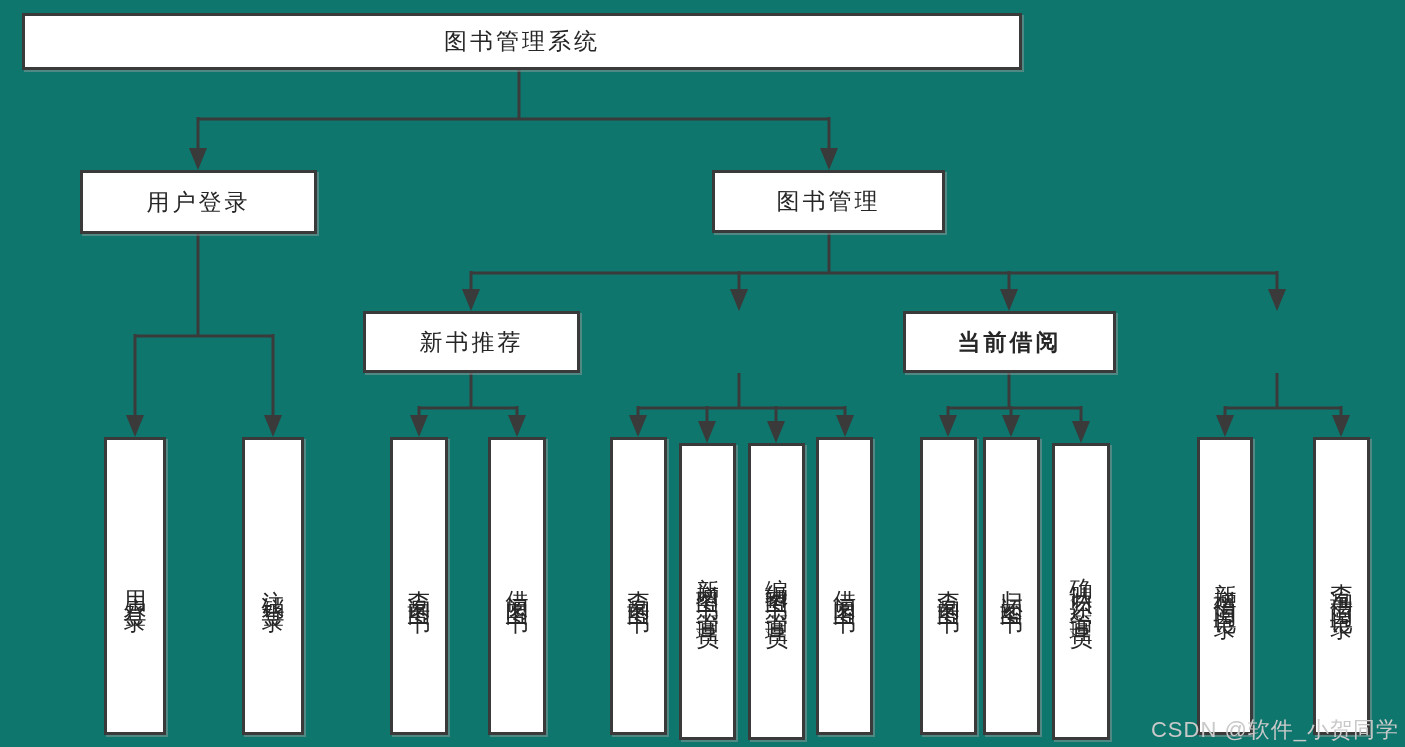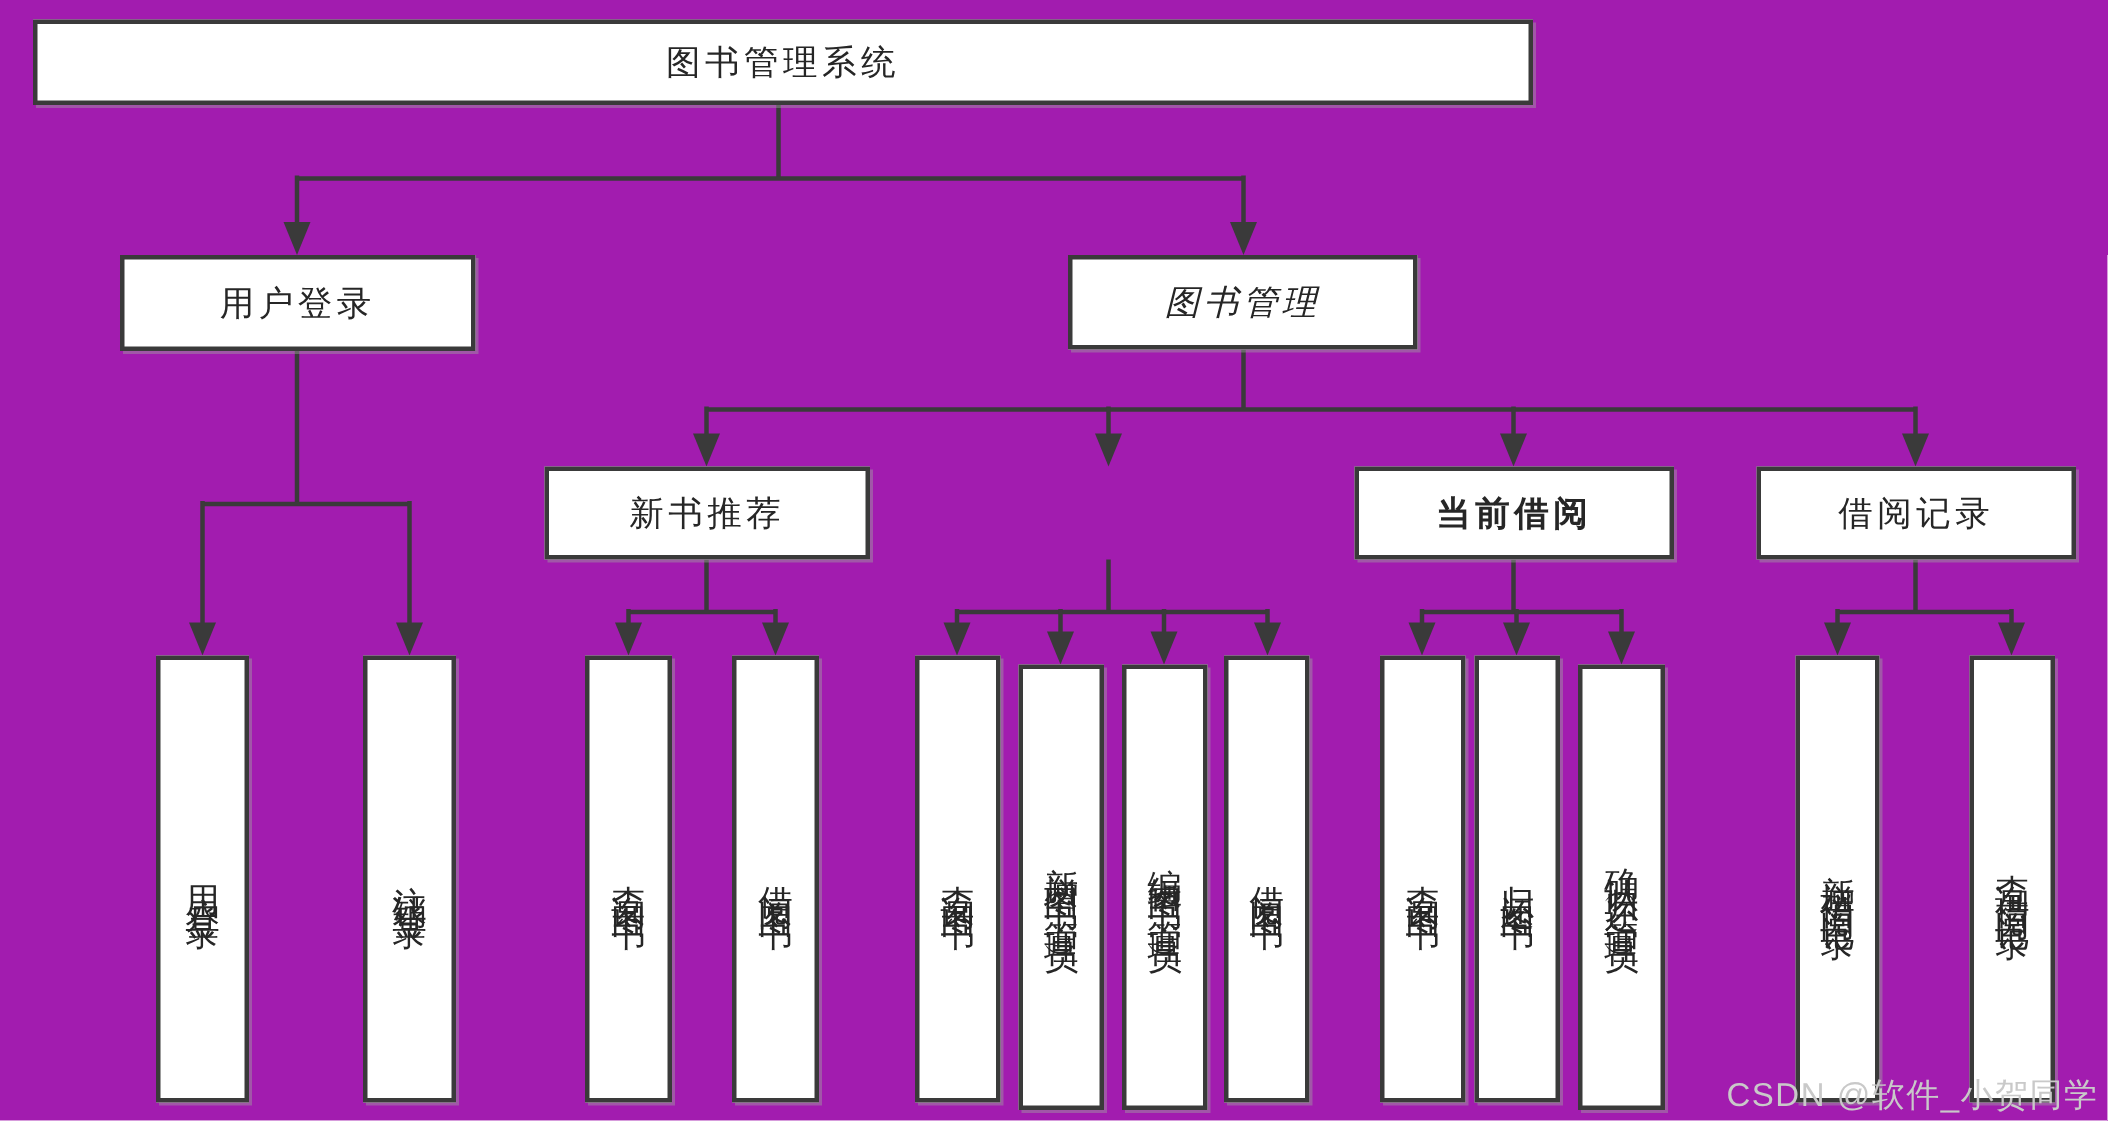--- a/index.html
+++ b/index.html
@@ -5,21 +5,21 @@
   html, body {
     margin: 0;
     padding: 0;
     background: #ffffff;
     font-family: "Liberation Sans", "DejaVu Sans", sans-serif;
   }
   .canvas {
     position: relative;
     width: 1405px;
     height: 747px;
-    background: #a21caf;
+    background: #0f766e;
     overflow: hidden;
   }
   .connectors {
     position: absolute;
     left: 0;
     top: 0;
     width: 1405px;
     height: 747px;
     z-index: 1;
   }
@@ -135,25 +135,24 @@
       <line x1="1225" y1="406" x2="1225" y2="417" fill="none"></line>
       <polygon points="1216,415 1234,415 1225,437" stroke="none"></polygon>
       <line x1="1341" y1="406" x2="1341" y2="417" fill="none"></line>
       <polygon points="1332,415 1350,415 1341,437" stroke="none"></polygon>
     </g>
   </svg>
 
   <div class="node" style="left:22px; top:13px; width:1000px; height:57px;">图书管理系统</div>
 
   <div class="node" style="left:80px; top:170px; width:237px; height:64px;">用户登录</div>
-  <div class="node" style="left:712px; top:170px; width:233px; height:63px;font-style:italic;">图书管理</div>
+  <div class="node" style="left:712px; top:170px; width:233px; height:63px;">图书管理</div>
 
   <div class="node" style="left:363px; top:311px; width:217px; height:62px;">新书推荐</div>
   <div class="node" style="left:903px; top:311px; width:213px; height:62px;font-weight:bold;">当前借阅</div>
-  <div class="node" style="left:1171px; top:311px; width:213px; height:62px;">借阅记录</div>
 
   <div class="leaf" style="left:104px; top:437px; width:62px; height:298px;">用户登录</div>
   <div class="leaf" style="left:242px; top:437px; width:62px; height:298px;">注销登录</div>
 
   <div class="leaf" style="left:390px; top:437px; width:58px; height:298px;">查询图书</div>
   <div class="leaf" style="left:488px; top:437px; width:58px; height:298px;">借阅图书</div>
 
   <div class="leaf" style="left:610px; top:437px; width:57px; height:298px;">查询图书</div>
   <div class="leaf" style="left:679px; top:443px; width:57px; height:297px;">新增图书（管理员）</div>
   <div class="leaf" style="left:748px; top:443px; width:57px; height:297px;">编辑图书（管理员）</div>

